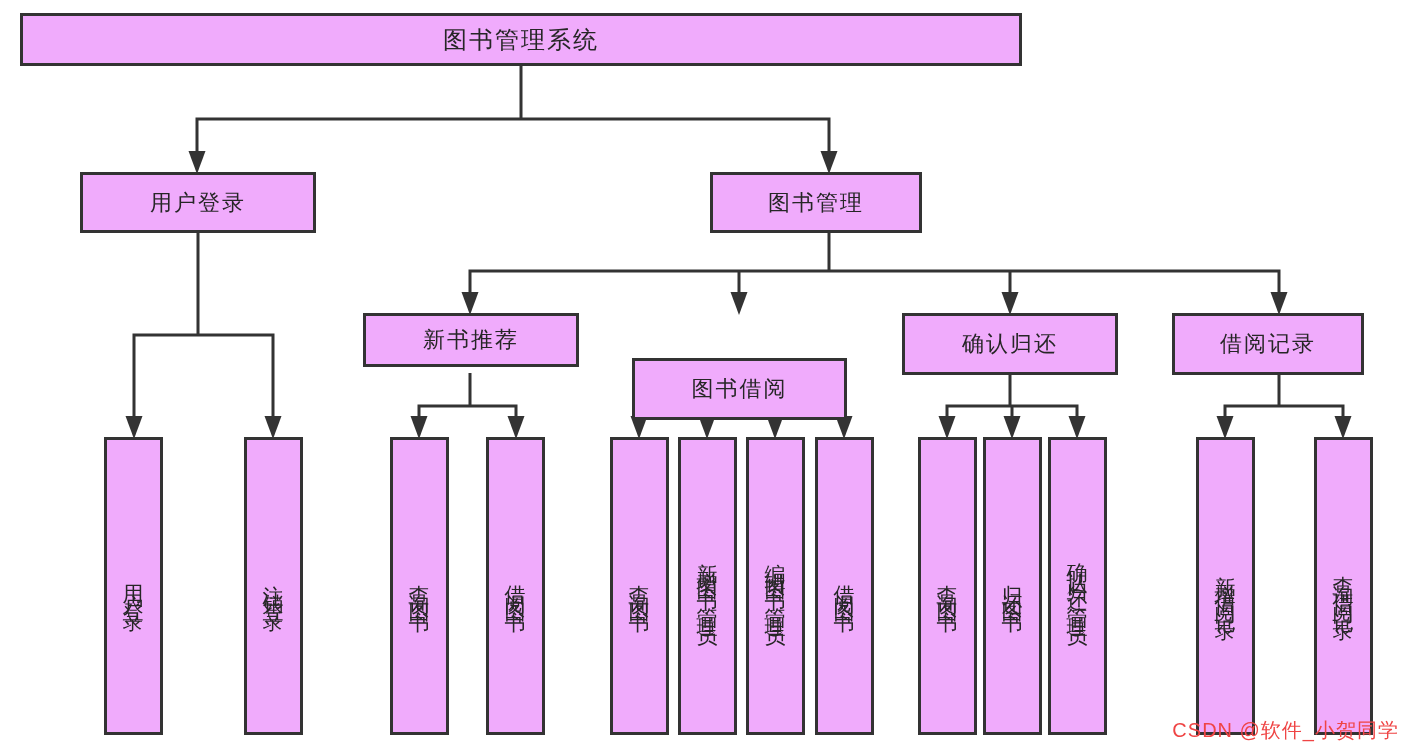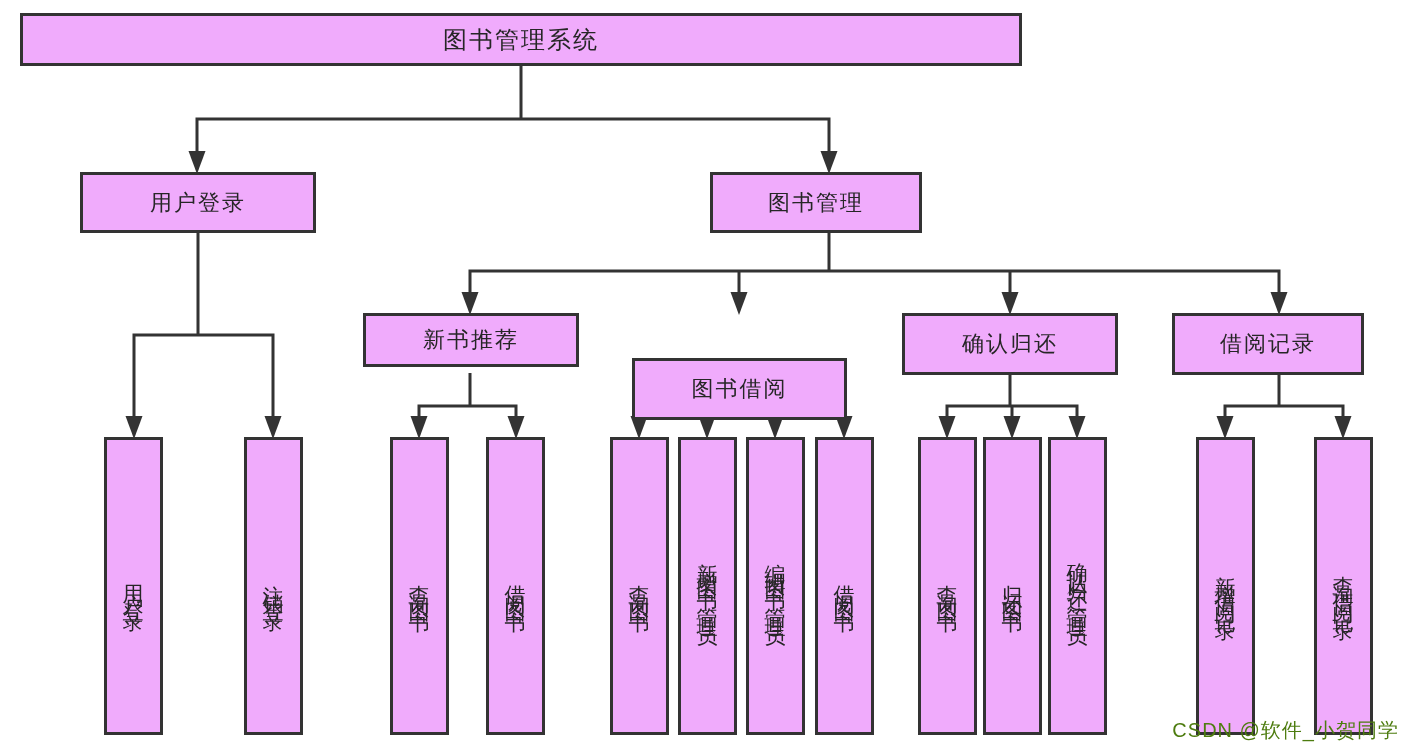--- a/index.html
+++ b/index.html
@@ -50,21 +50,21 @@
     line-height: 1;
     white-space: nowrap;
   }
 
   .watermark {
     position: absolute;
     right: 6px;
     bottom: 3px;
     font-size: 20px;
     letter-spacing: 1px;
-    color: #4d7c0f;
+    color: #ef4444;
     white-space: nowrap;
   }
 </style>
 </head>
 <body>
 
 <div class="stage">
 
   <svg class="connectors" width="1405" height="747" viewBox="0 0 1405 747" aria-hidden="true">
     <g>

